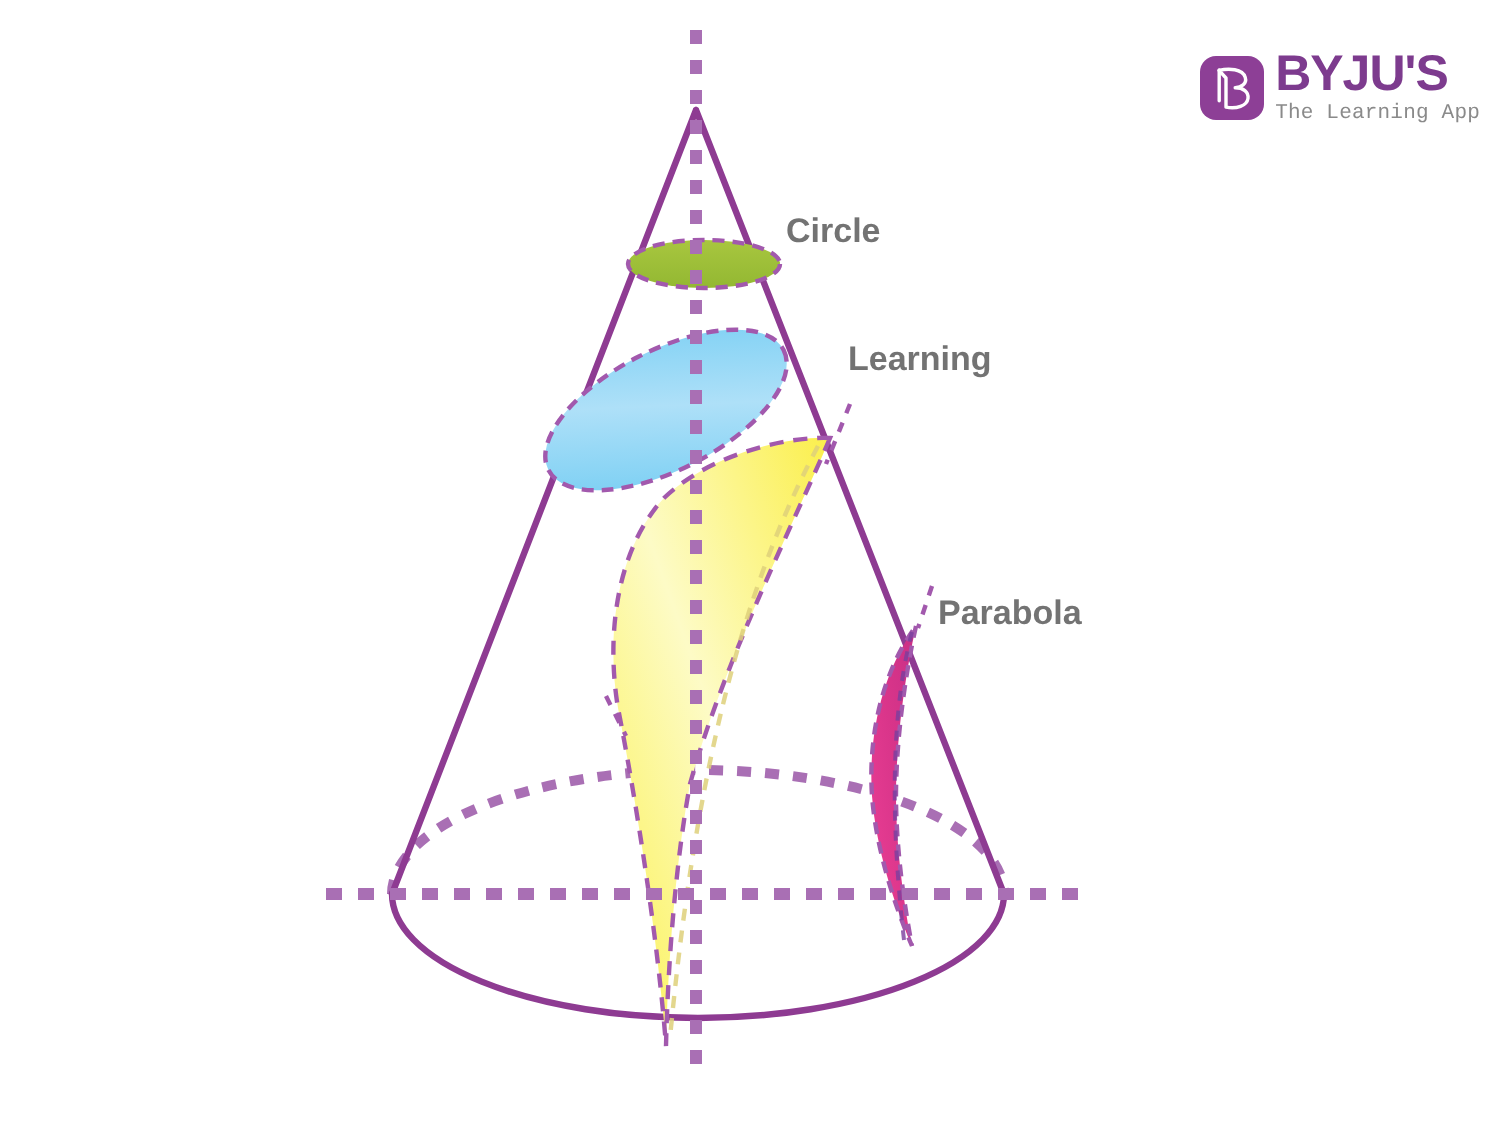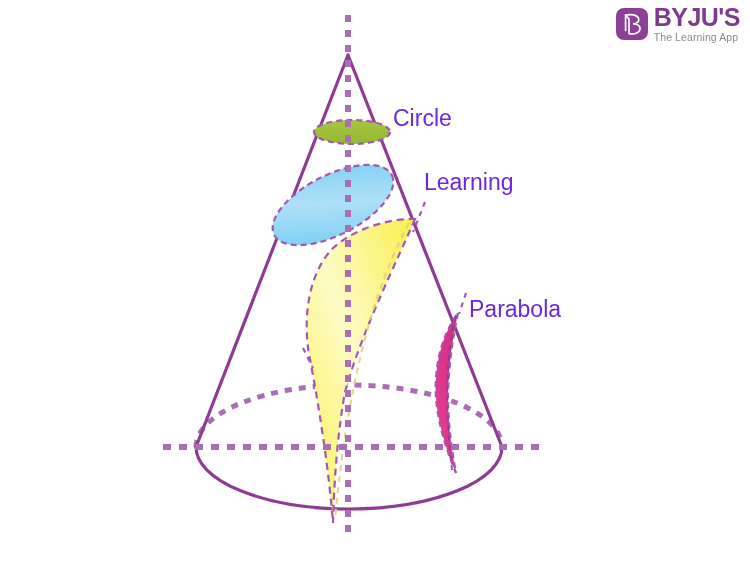--- a/index.html
+++ b/index.html
@@ -25,21 +25,21 @@
     position: absolute;
     left: 0; top: 0;
     width: 750px;
     height: 566px;
     display: block;
   }
   
   .logo {
     position: absolute;
     right: 10px;
-    top: 5px;
+    top: 25px;
     display: flex;
     align-items: center;
     gap: 6px;
   }
   .logo-badge {
     width: 32px;
     height: 32px;
     border-radius: 8px;
     background: #8d3f96;
     display: flex;
@@ -55,35 +55,36 @@
   }
   .logo-word {
     font-family: "Liberation Sans", sans-serif;
     font-weight: bold;
     font-size: 25px;
     letter-spacing: -0.5px;
     color: #7d3b8e;
     line-height: 1;
   }
   .logo-tag {
-    font-family: Liberation Sans, sans-serif;
+    font-family: Liberation Mono, monospace;
     font-size: 10.5px;
     color: #8a8a8a;
     letter-spacing: 0.1px;
     margin-top: 2px;
     line-height: 1;
   }
   
   .conic-label {
     position: absolute;
     font-family: "Liberation Sans", sans-serif;
-    font-size: 23px;
-    color: #6d28d9;
+    font-size: 17px;
+    color: #737373;
     white-space: nowrap;
     line-height: 1;
+    font-weight: bold;
   }
   #label-circle    { left: 393px; top: 107px; }
   #label-ellipse   { left: 424px; top: 171px; }
   #label-parabola  { left: 445px; top: 235px; }
   #label-hyperbola { left: 469px; top: 298px; }
 </style>
 </head>
 <body>
 
 <div id="stage">

